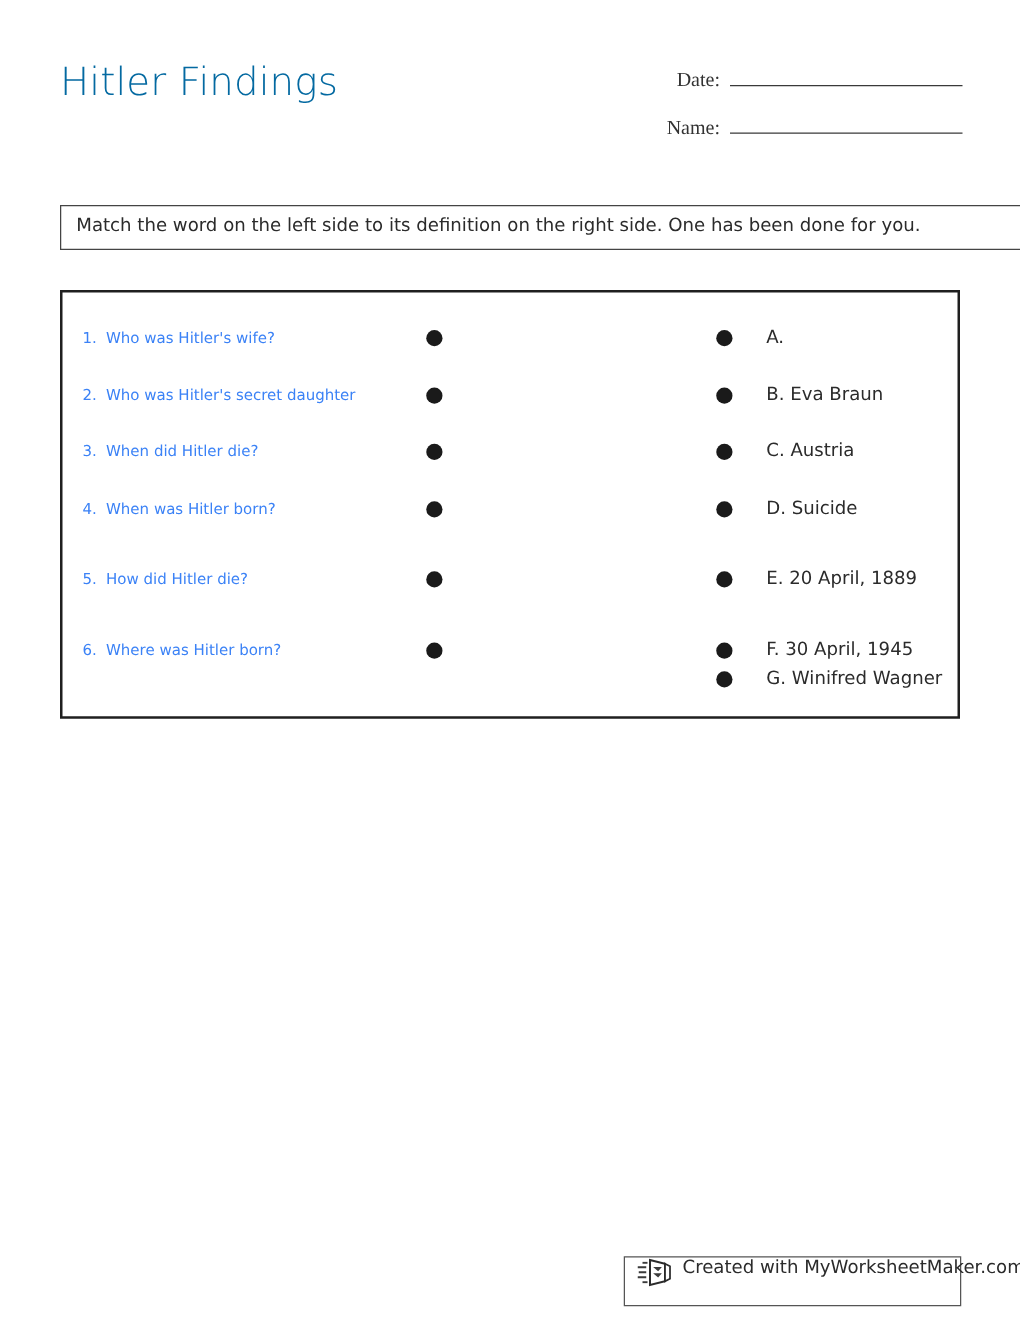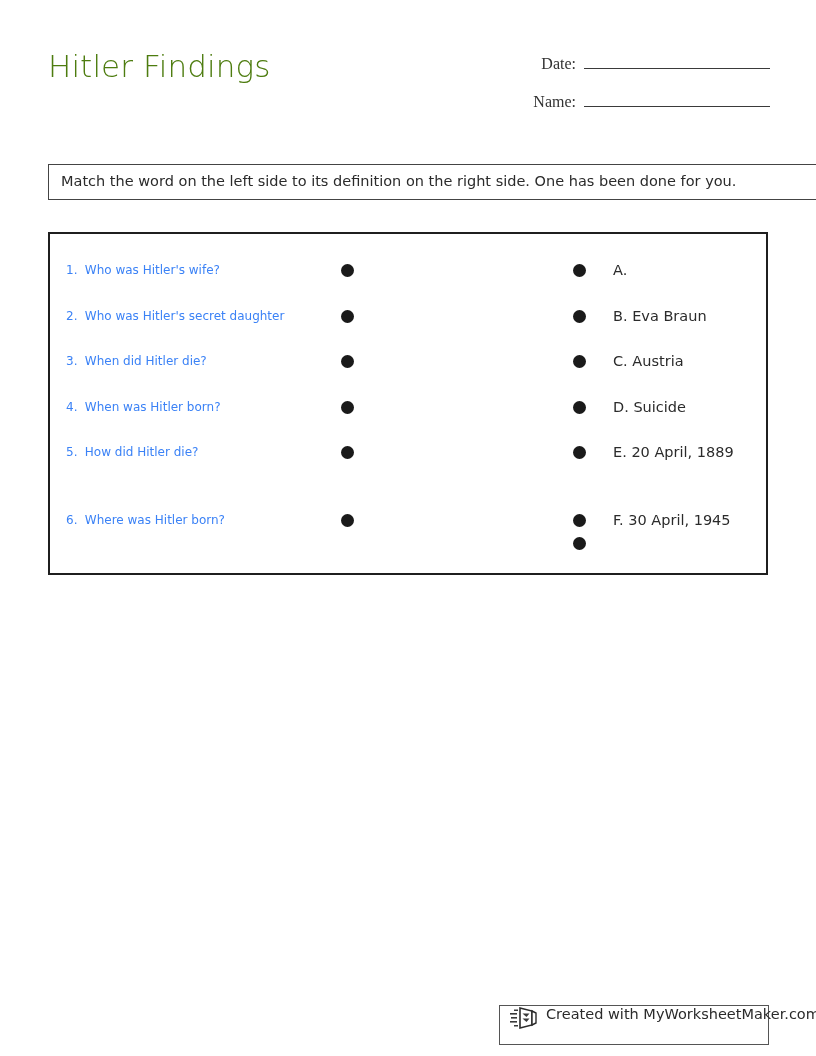--- a/index.html
+++ b/index.html
@@ -23,21 +23,21 @@
     overflow: hidden;
   }
 
   
   .title {
     position: absolute;
     left: 48px;
     top: 48px;
     font-size: 31px;
     font-weight: 300;
-    color: #4d7c0f;
+    color: #0369a1;
     letter-spacing: 0.1px;
     white-space: nowrap;
   }
 
   .namedate {
     position: absolute;
     left: 500px;
     top: 50px;
     width: 270px;
   }
@@ -213,34 +213,35 @@
           <span class="dot dot-left"></span>
           <span class="dot dot-right"></span>
           <span class="a-text"><span class="a-letter">C.</span> <span>Austria</span></span>
         </div>
         <div class="row" style="top: 159.5px;">
           <span class="q-text"><span class="q-num">4.</span> <span>When was Hitler born?</span></span>
           <span class="dot dot-left"></span>
           <span class="dot dot-right"></span>
           <span class="a-text"><span class="a-letter">D.</span> <span>Suicide</span></span>
         </div>
-        <div class="row" style="top: 205px;">
+        <div class="row" style="top: 216px;">
           <span class="q-text"><span class="q-num">5.</span> <span>How did Hitler die?</span></span>
           <span class="dot dot-left"></span>
           <span class="dot dot-right"></span>
           <span class="a-text"><span class="a-letter">E.</span> <span>20 April, 1889</span></span>
         </div>
         <div class="row" style="top: 250.5px; margin-top: 22px;">
           <span class="q-text"><span class="q-num">6.</span> <span>Where was Hitler born?</span></span>
           <span class="dot dot-left"></span>
           <span class="dot dot-right"></span>
           <span class="a-text"><span class="a-letter">F.</span> <span>30 April, 1945</span></span>
         </div>
         <div class="row" style="top: 296px;">
           <span class="dot dot-right"></span>
+          <span class="a-text"><span class="a-letter">G.</span> <span>Winifred Wagner</span></span>
         </div>
       </div>
   </div>
 
   <div class="footer-badge">
     <svg class="footer-icon" viewBox="0 0 30 24">
       <g fill="#3a3a3a">
         <rect x="0" y="7" width="7" height="1.6"></rect>
         <rect x="1" y="11" width="6" height="1.6"></rect>
         <rect x="0" y="15" width="7" height="1.6"></rect>

